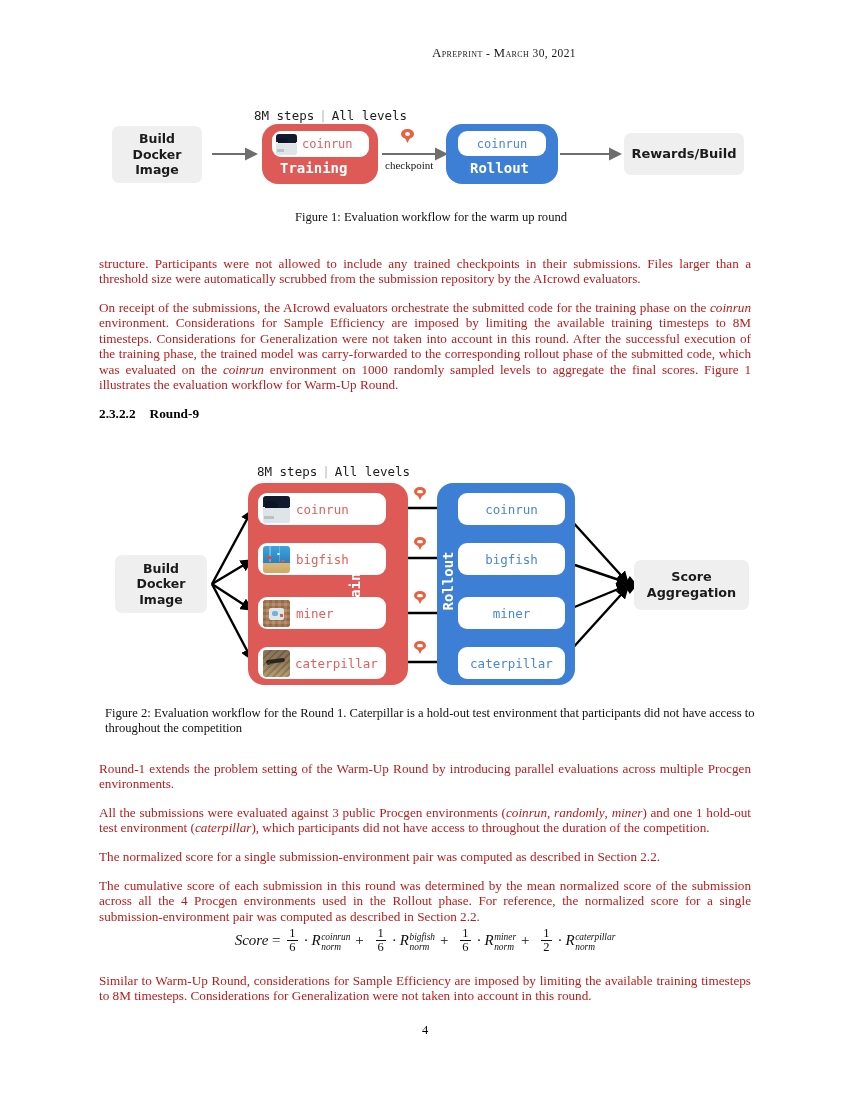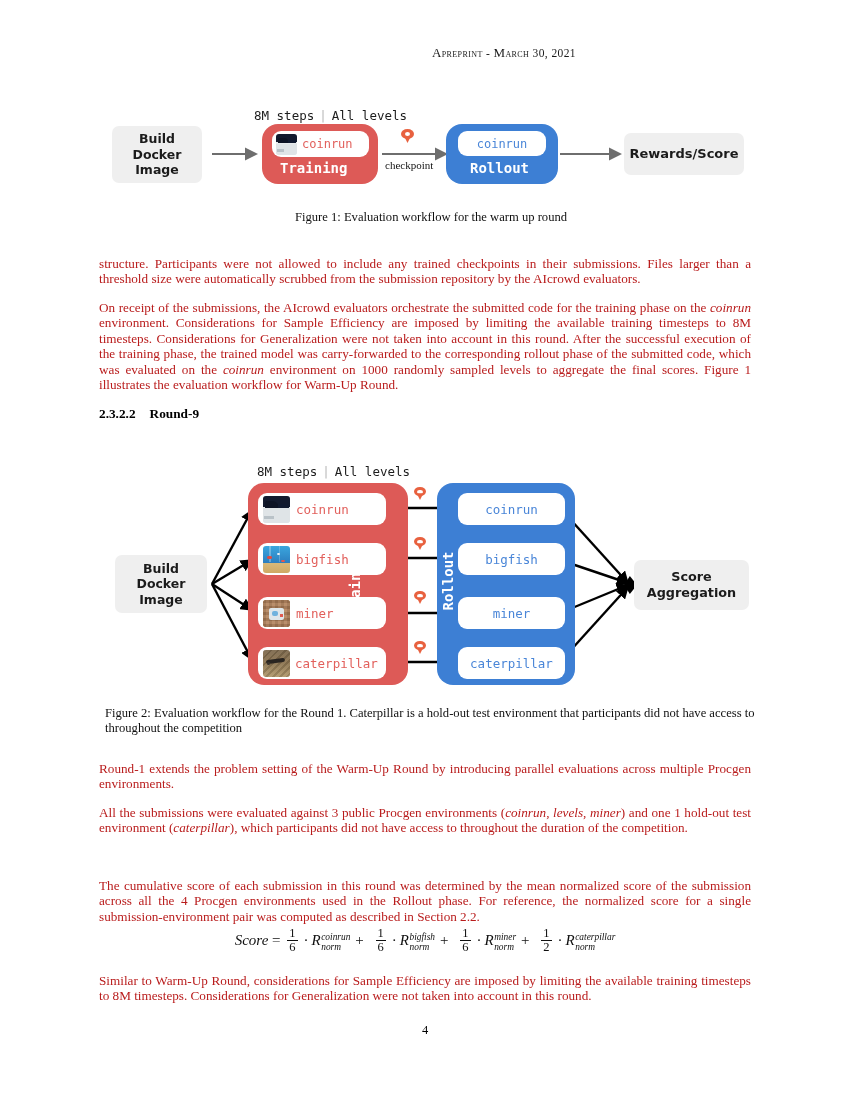--- a/index.html
+++ b/index.html
@@ -297,21 +297,21 @@
         <span class="tip"></span>
     </div>
     <div class="ckpt-label" style="left:385px; top:159px;">checkpoint</div>
 
     <div class="blue-panel" style="left:446px; top:124px; width:112px; height:60px;"></div>
     <div class="white-chip" style="left:458px; top:131px; width:88px; height:25px; justify-content:center;">
       <span class="chip-label chip-blue-text" style="font-size:12px;">coinrun</span>
     </div>
     <div class="panel-word" style="left:470px; top:160px; font-size:14px;">Rollout</div>
 
-    <div class="grey-box" style="left:624px; top:133px; width:120px; height:42px; font-size:13px;">Rewards/Score</div>
+    <div class="grey-box" style="left:624px; top:133px; width:120px; height:42px; font-size:13px;">Rewards/Build</div>
   </div>
 
   <div class="caption center" style="top:210px;">Figure 1: Evaluation workflow for the warm up round</div>
 
   <div class="col" style="top:256px;">
     <p>structure. Participants were not allowed to include any trained checkpoints in their submissions. Files larger than a threshold size were automatically scrubbed from the submission repository by the AIcrowd evaluators.</p>
   </div>
 
   <div class="col" style="top:300px;">
     <p><span>On receipt of the submissions, the AIcrowd evaluators orchestrate the submitted code for the training phase on the </span><i>coinrun</i><span> environment. Considerations for Sample Efficiency are imposed by limiting the available training timesteps to 8M timesteps. Considerations for Generalization were not taken into account in this round. After the successful execution of the training phase, the trained model was carry-forwarded to the corresponding rollout phase of the submitted code, which was evaluated on the </span><i>coinrun</i><span> environment on 1000 randomly sampled levels to aggregate the final scores. Figure 1 illustrates the evaluation workflow for Warm-Up Round.</span></p>
@@ -450,23 +450,26 @@
     </div>
   </div>
 
   <div class="caption" style="top:706px;">Figure 2: Evaluation workflow for the Round 1. Caterpillar is a hold-out test environment that participants did not have access to throughout the competition</div>
 
   <div class="col" style="top:761px;">
     <p>Round-1 extends the problem setting of the Warm-Up Round by introducing parallel evaluations across multiple Procgen environments.</p>
   </div>
 
   <div class="col" style="top:805px;">
-    <p><span>All the submissions were evaluated against 3 public Procgen environments (</span><i>coinrun</i><span>, </span><i>levels</i><span>, </span><i>miner</i><span>) and one 1 hold-out test environment (</span><i>caterpillar</i><span>), which participants did not have access to throughout the duration of the competition.</span></p>
-  </div>
-
+    <p><span>All the submissions were evaluated against 3 public Procgen environments (</span><i>coinrun</i><span>, </span><i>randomly</i><span>, </span><i>miner</i><span>) and one 1 hold-out test environment (</span><i>caterpillar</i><span>), which participants did not have access to throughout the duration of the competition.</span></p>
+  </div>
+
+  <div class="col" style="top:849px;">
+    <p>The normalized score for a single submission-environment pair was computed as described in Section 2.2.</p>
+  </div>
 
   <div class="col" style="top:878px;">
     <p>The cumulative score of each submission in this round was determined by the mean normalized score of the submission across all the 4 Procgen environments used in the Rollout phase. For reference, the normalized score for a single submission-environment pair was computed as described in Section 2.2.</p>
   </div>
 
   <div class="math" style="top:928px;">
     <span>Score</span>
     <span class="rom">=</span>
 
     <span class="frac">

